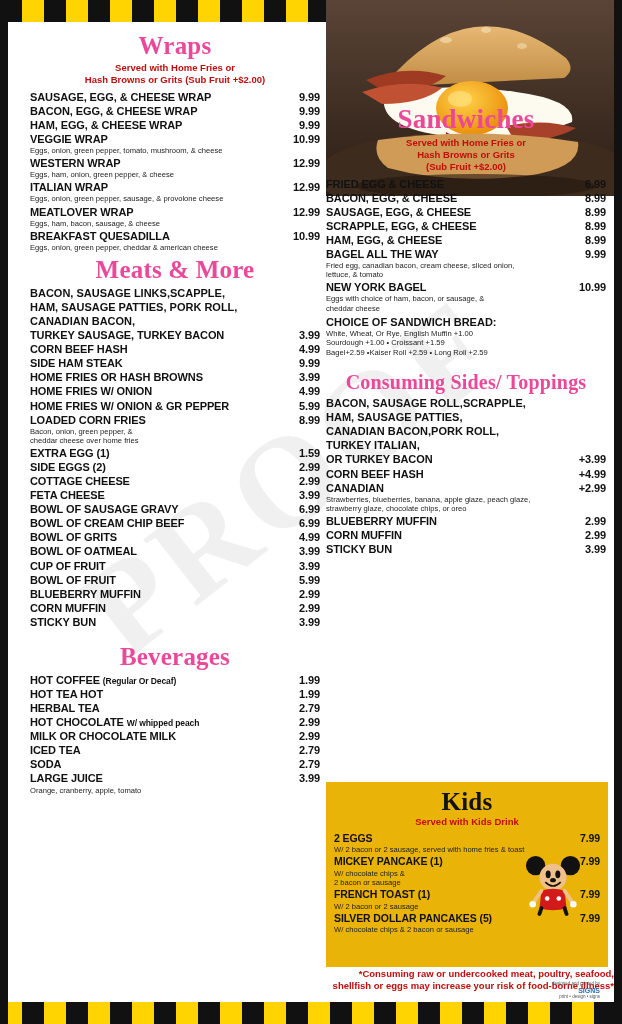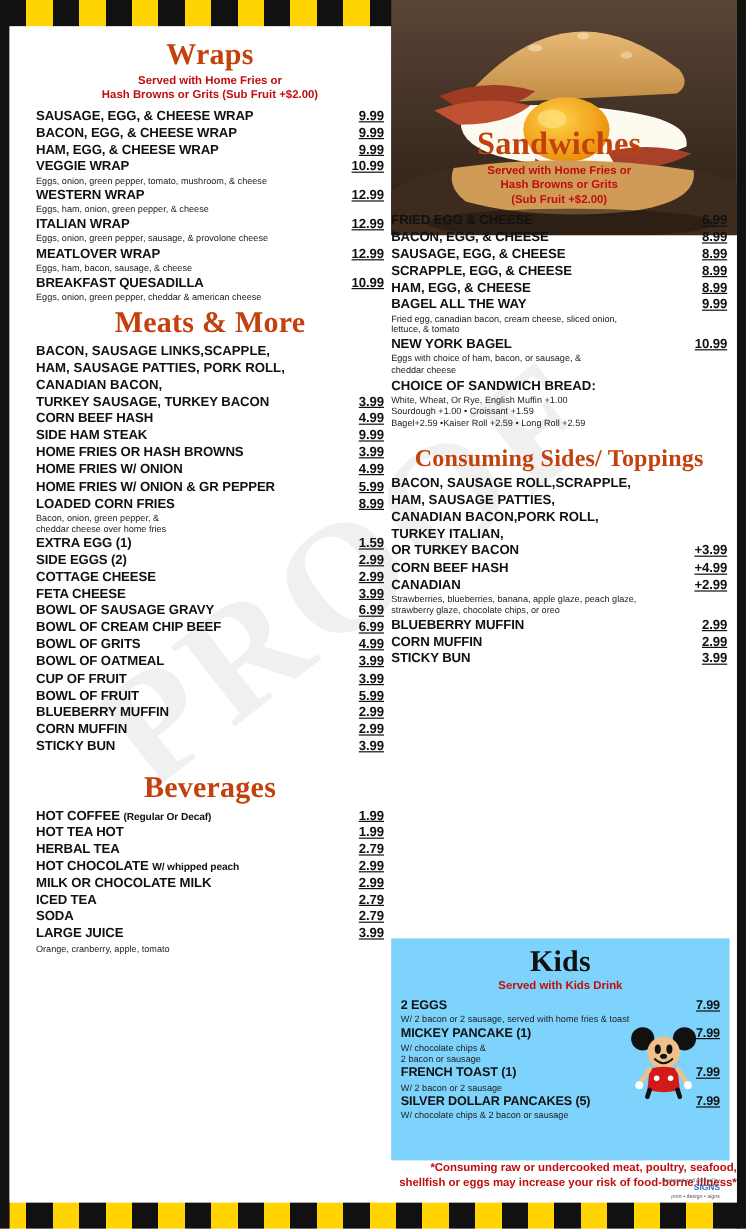--- a/index.html
+++ b/index.html
@@ -40,57 +40,57 @@
     white-space:nowrap;
   }
 
   .col{position:absolute;}
   .left{left:22px;top:10px;width:290px;}
   .right{left:318px;top:0;width:280px;}
 
   h2.section{
     font-family:"Liberation Serif", serif;
     font-weight:bold;
-    color:#c2410c;
+    color:#ec4899;
     text-align:center;
     font-size:25px;
     margin:0 0 2px 0;
     letter-spacing:.2px;
   }
   .sub{
     text-align:center;color:#c00d0d;font-size:9.5px;line-height:1.25;
     margin-bottom:4px;font-weight:bold;
   }
   .rows{margin:0;padding:0;}
   .row{
     display:flex;justify-content:space-between;align-items:flex-end;
     font-size:11px;line-height:1.28;color:#111;font-weight:bold;
     letter-spacing:-0.1px;
   }
   .row .nm{padding-right:6px;}
-  .row .pr{white-space:nowrap;font-weight:bold;text-decoration:underline;}
+  .row .pr{white-space:nowrap;font-weight:bold;}
   .desc{
     font-size:7.6px;color:#222;line-height:1.2;font-weight:normal;
     margin:0 0 1px 0;
   }
   .note{font-size:7.6px;color:#222;line-height:1.25;font-weight:normal;}
   .plain{font-size:11px;font-weight:bold;color:#111;line-height:1.28;}
   .small-inline{font-size:8.5px;font-weight:bold;}
 
   
   .photo{
     position:absolute;left:318px;top:-22px;width:288px;height:196px;
     overflow:hidden;background:#3a2a20;
   }
   .photo svg{display:block;}
 
   
   .kids{
     position:absolute;left:318px;top:760px;width:282px;height:185px;
-    background:#7dd3fc;
+    background:#eab308;
     padding:6px 8px 8px 8px;
     box-sizing:border-box;
   }
   .kids h2{color:#111;margin-bottom:0;font-size:25px;}
   .kids .sub{color:#c00d0d;}
   .kids .row{font-size:10.5px;}
   .kids .desc{font-size:7.6px;}
 
   .mickey{position:absolute;right:26px;top:72px;width:58px;height:62px;}
 

